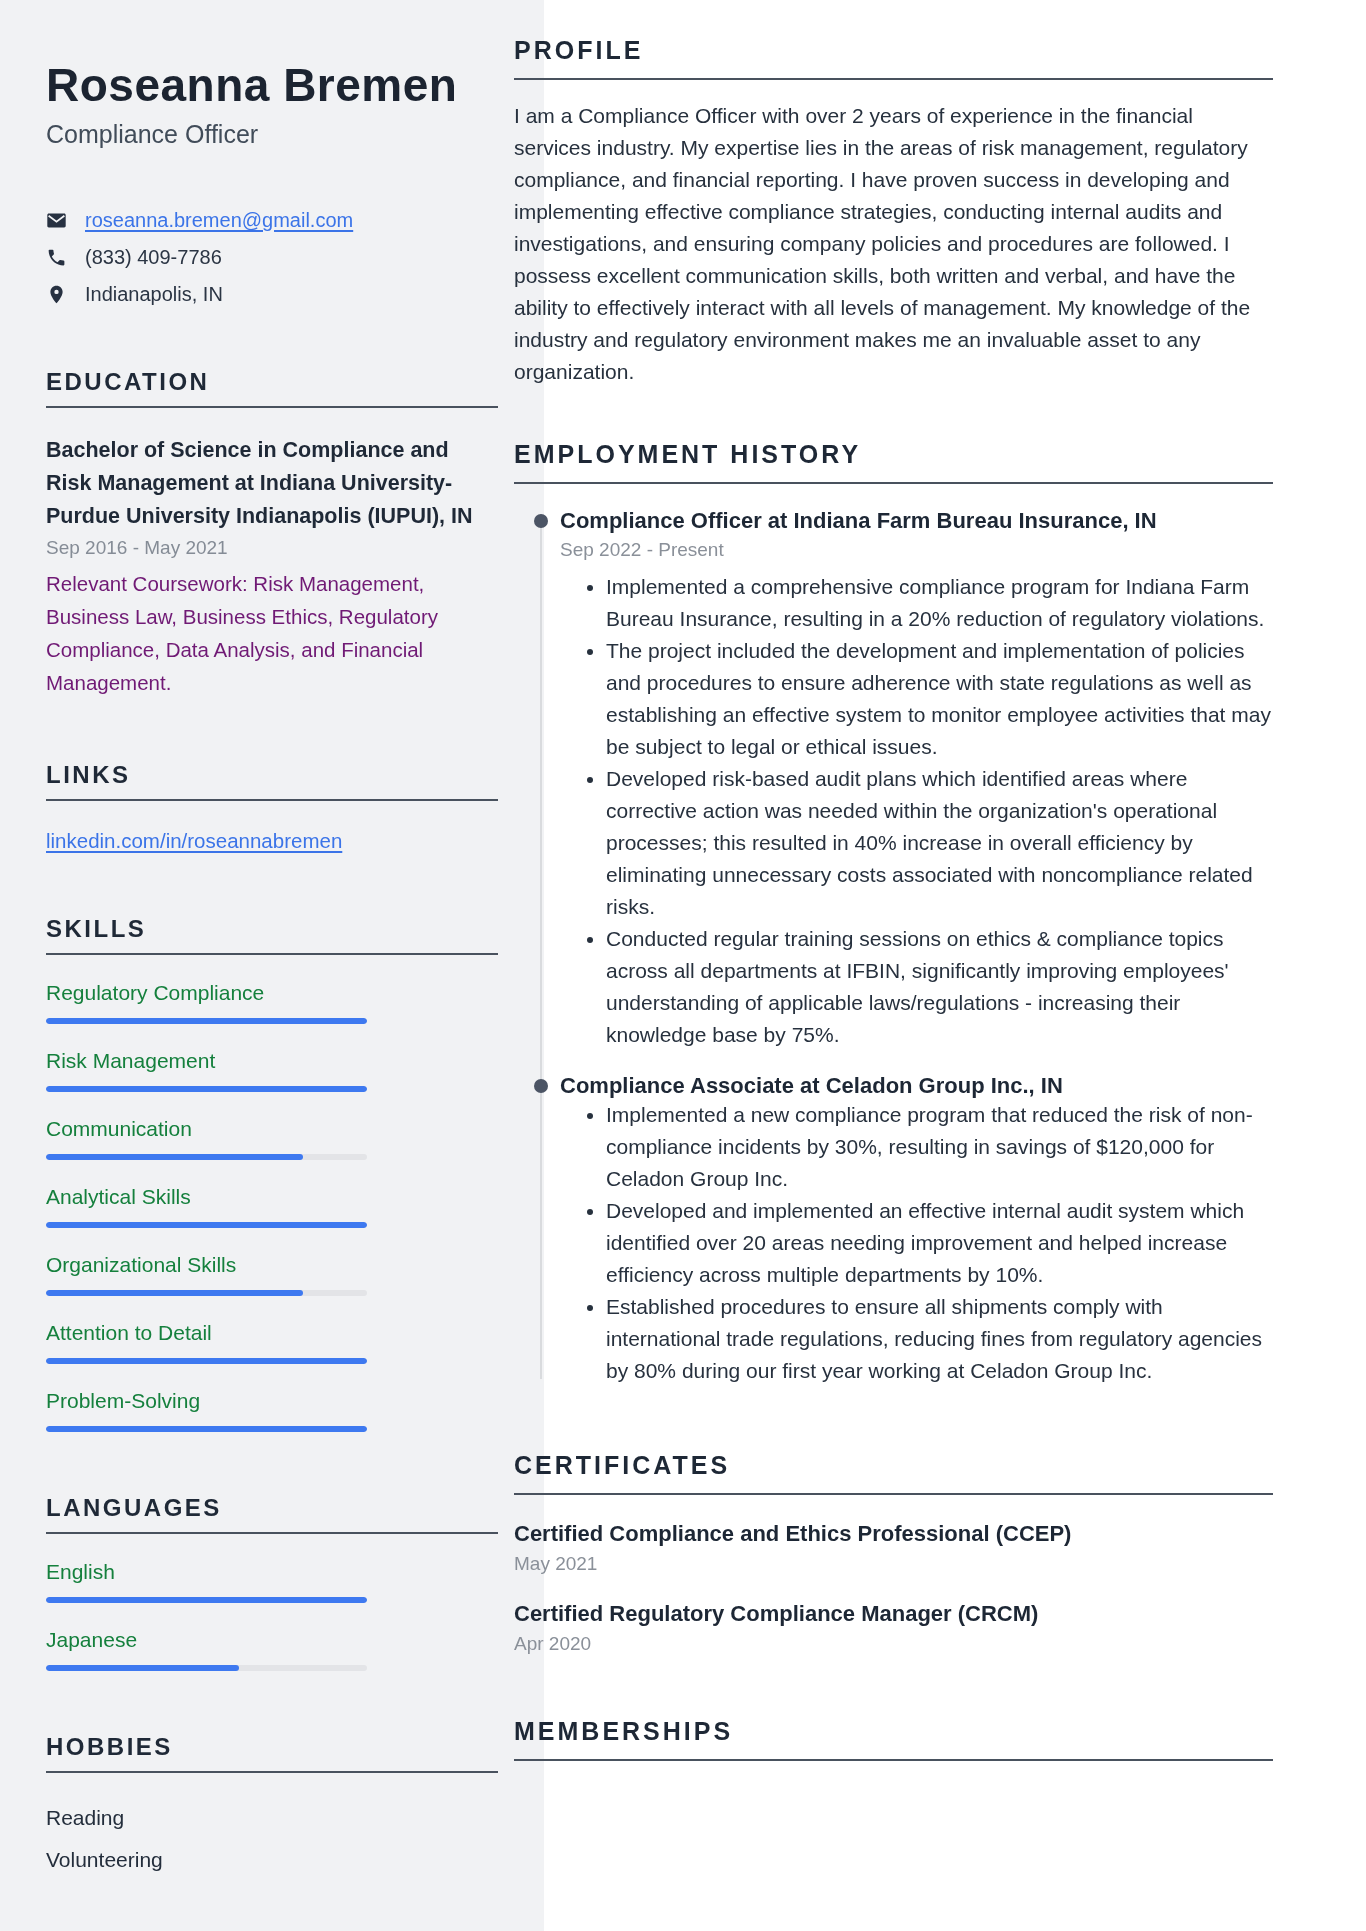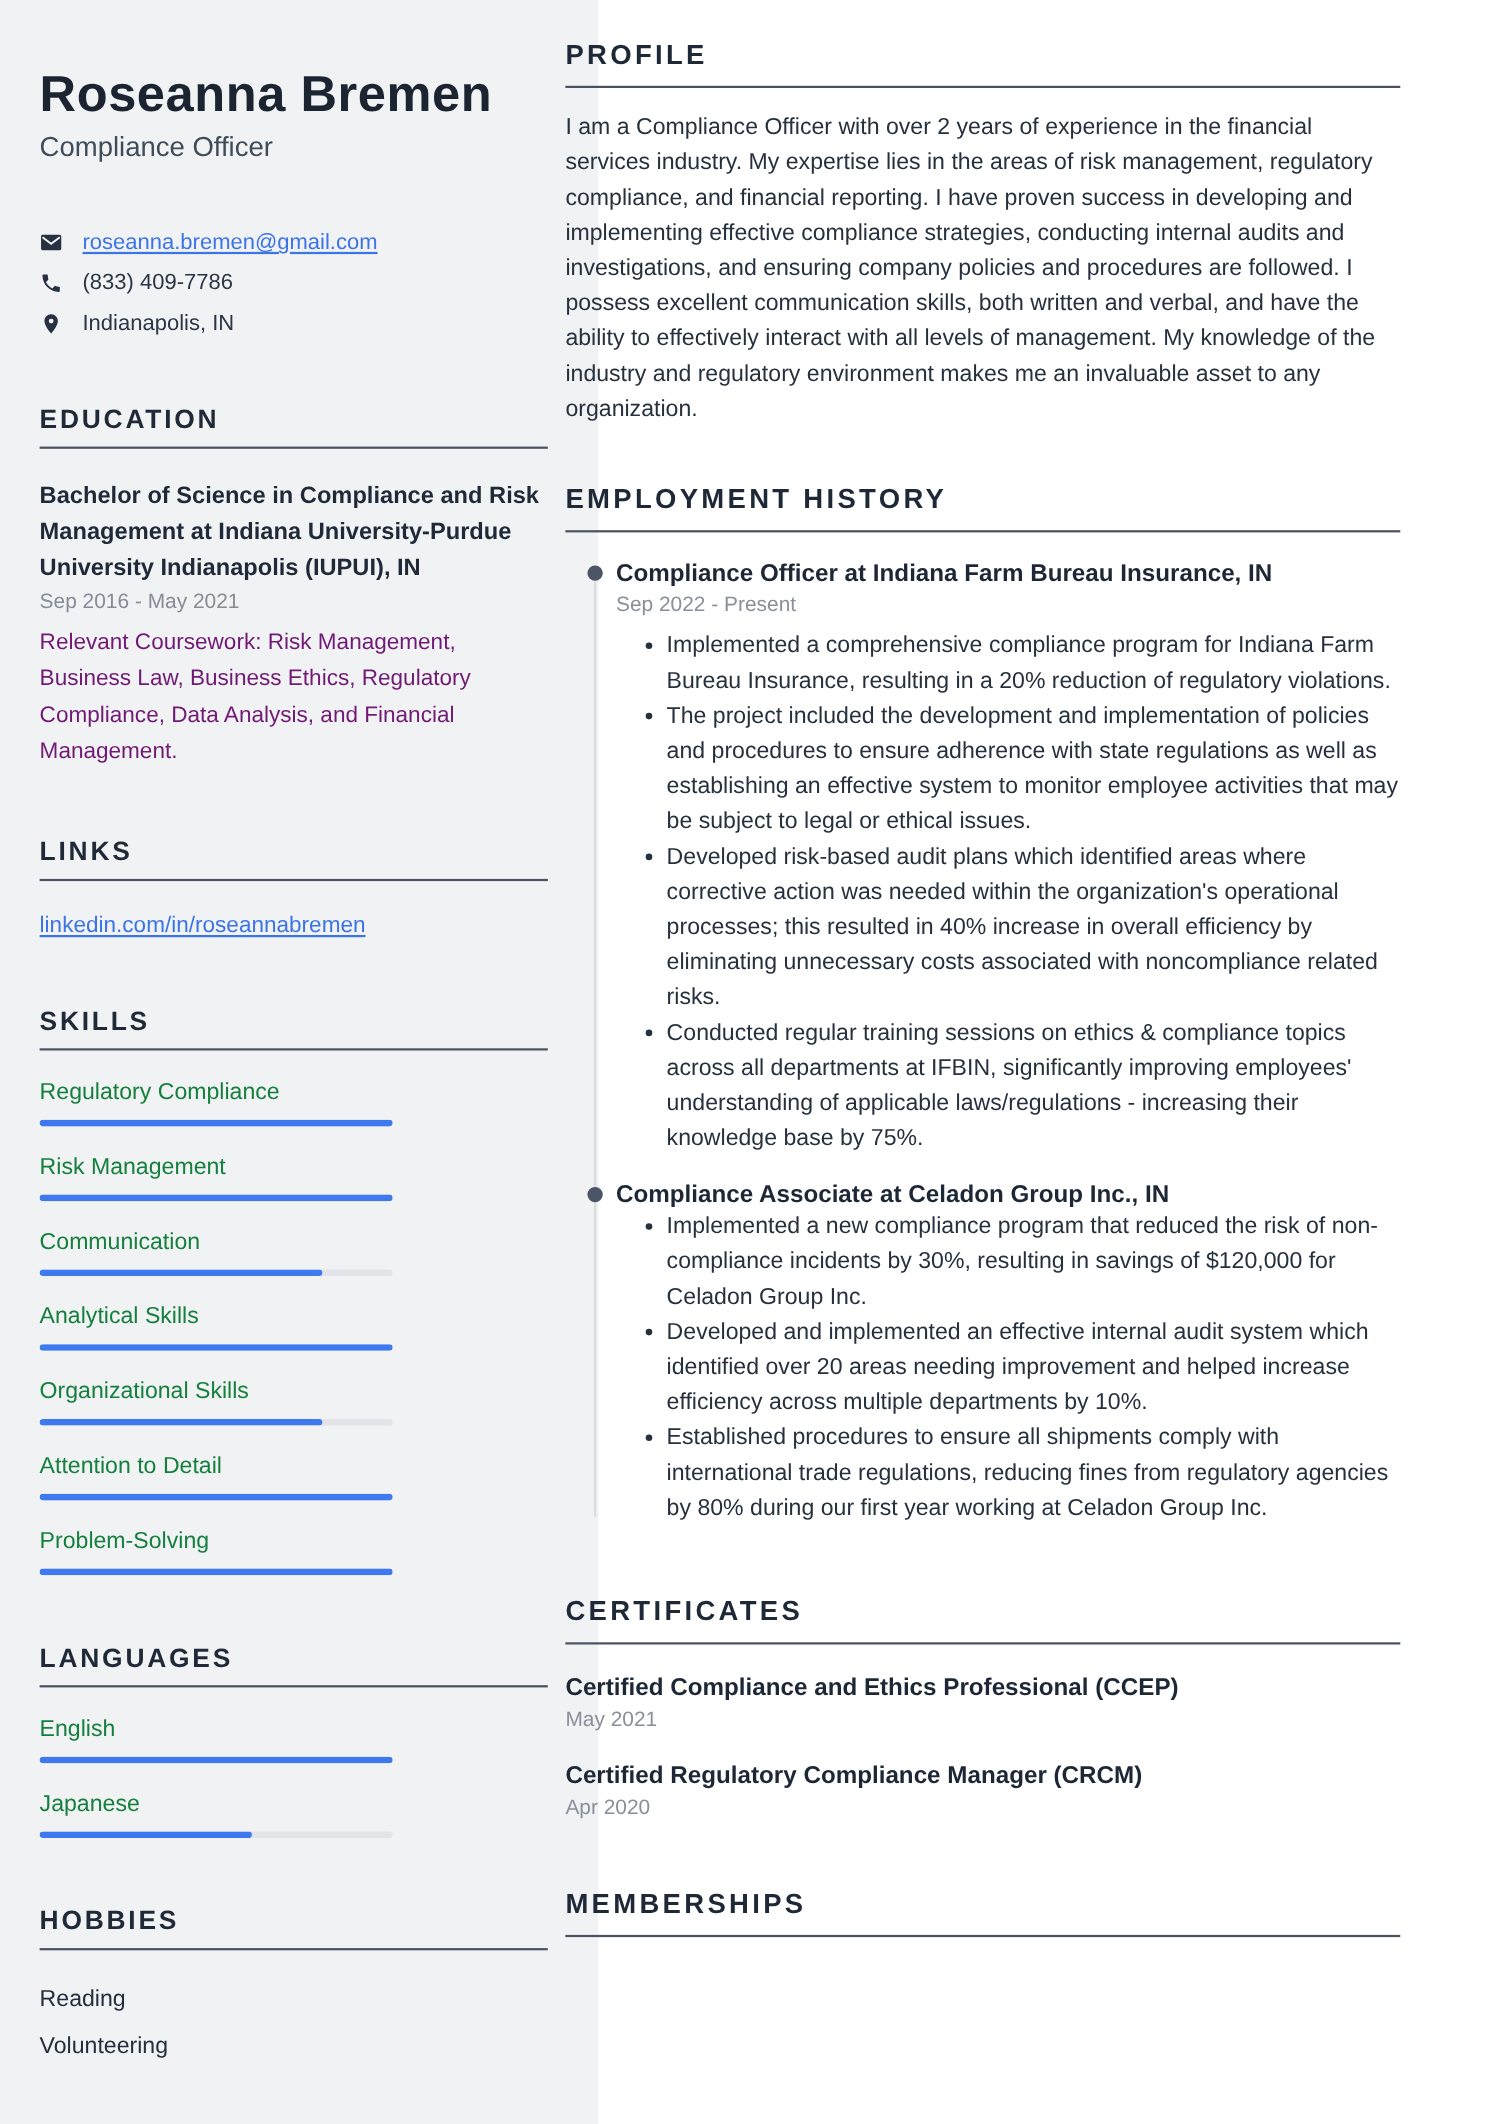--- a/index.html
+++ b/index.html
@@ -14,21 +14,21 @@
     background: #ffffff;
     overflow: hidden;
   }
 
   
   .sidebar {
     position: absolute;
     left: 0; top: 0; bottom: 0;
     width: 544px;
     background: #f1f2f4;
-    padding: 58px 46px 40px 36px;
+    padding: 58px 46px 40px 46px;
   }
   .person-name {
     font-size: 46px;
     line-height: 1.18;
     font-weight: 700;
     color: #1c2431;
     letter-spacing: 0.5px;
   }
   .person-title {
     margin-top: 8px;

